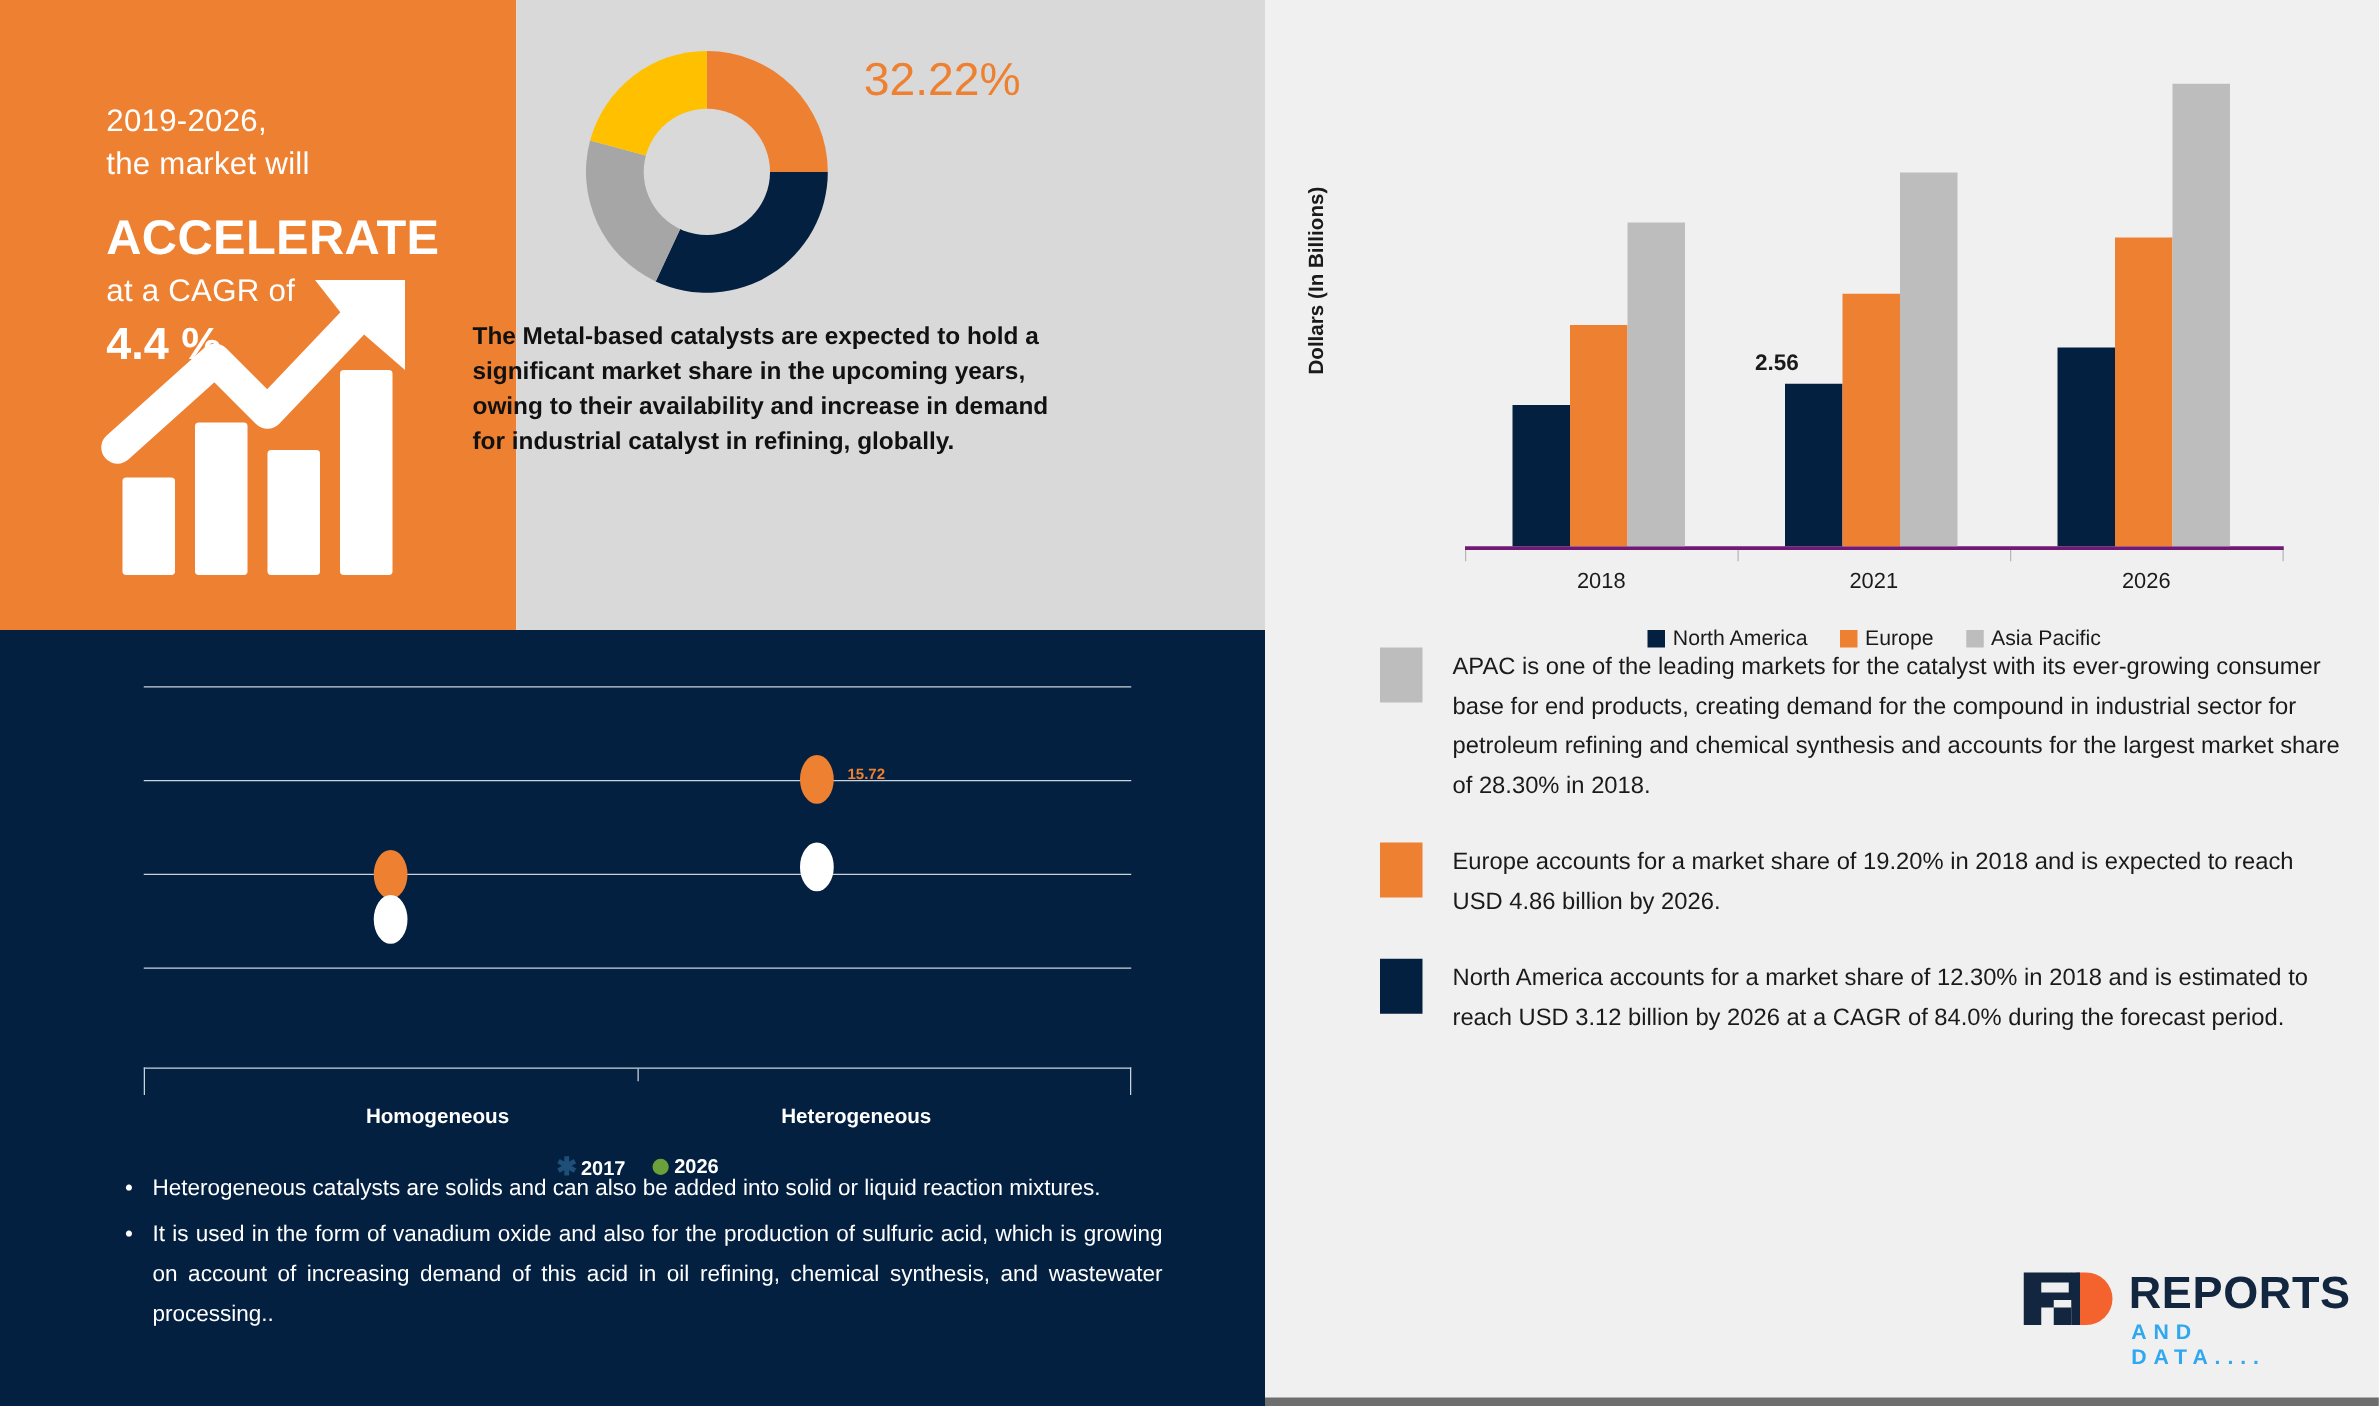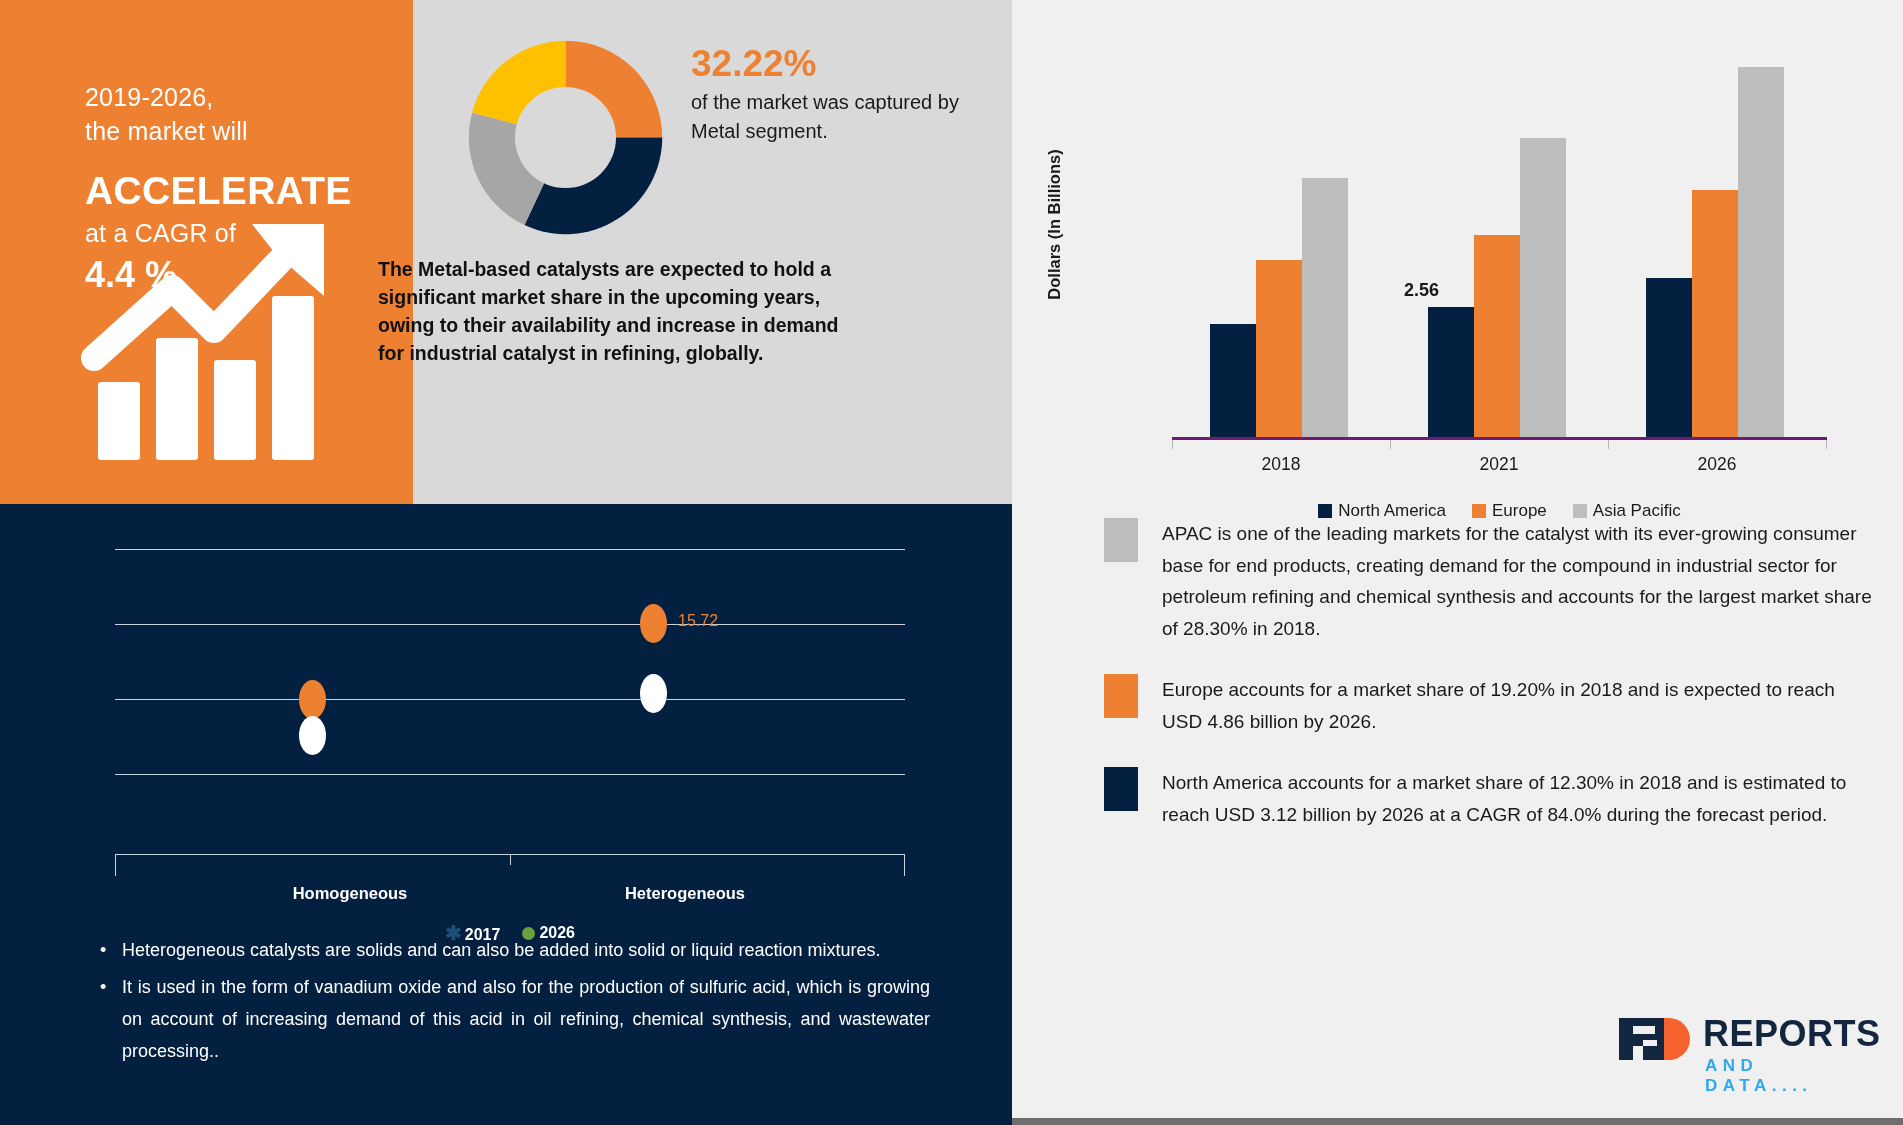--- a/index.html
+++ b/index.html
@@ -25,42 +25,42 @@
   .cagr-line-lg { font-size:36px; line-height:46px; font-weight:700; margin-top:2px;}
   #growth-icon { position:absolute; left:80px; top:210px; width:260px; height:260px; }
 
   
   #donut-panel {
     position:absolute; left:413px; top:0; width:599px; height:504px;
     background:#d9d9d9;
   }
   #donut-chart { position:absolute; left:45px; top:30px; width:215px; height:215px; }
   #donut-callout { position:absolute; left:278px; top:40px; width:300px; }
-  #donut-pct { font-size:37px; font-weight:700; color:#ee8031; line-height:48px; }
+  #donut-pct { font-size:37px; font-weight:400; color:#ee8031; line-height:48px; }
   #donut-pct-desc { font-size:20px; color:#1a1a1a; line-height:29px; }
   #donut-note {
     position:absolute; left:-35px; top:255px; width:480px;
     font-size:19.5px; font-weight:700; color:#111111; line-height:28px;
   }
 
   
   #navy-panel {
     position:absolute; left:0; top:504px; width:1012px; height:621px;
     background:#042040; color:#ffffff;
   }
   #dotplot { position:absolute; left:115px; top:45px; width:790px; height:310px; }
   .dp-grid { position:absolute; left:0; width:790px; height:1px; background:#c9d3dd; }
   #dp-axis { position:absolute; left:0; top:305px; width:790px; height:22px;
              border-left:1px solid #c9d3dd; border-right:1px solid #c9d3dd;
              border-top:1px solid #c9d3dd; }
   #dp-axis-mid { position:absolute; left:50%; top:0; width:1px; height:10px; background:#c9d3dd; }
   .dp-dot { position:absolute; width:27px; height:39px; border-radius:50%; }
   .dp-dot.orange { background:#ee8031; }
   .dp-dot.white  { background:#ffffff; }
-  .dp-value { position:absolute; font-size:16px; font-weight:400; color:#ee8031; }
+  .dp-value { position:absolute; font-size:12px; font-weight:700; color:#ee8031; }
   .dp-cat-label { position:absolute; top:335px; font-size:16.5px; font-weight:700; color:#ffffff; text-align:center; }
   #dp-legend { position:absolute; left:0; top:372px; width:790px; text-align:center;
                font-size:16px; font-weight:700; color:#ffffff; }
   #dp-legend span.k { display:inline-block; vertical-align:middle; }
   .legend-star { color:#1d4f78; font-size:20px; margin-right:3px; }
   .legend-green-dot { width:13px; height:13px; border-radius:50%; background:#6ba13a;
                       display:inline-block; margin:0 4px 0 22px; vertical-align:middle; }
 
   #navy-bullets { position:absolute; left:100px; top:430px; width:830px; }
   .nb-row { display:flex; margin-bottom:5px; }
@@ -146,21 +146,20 @@
       <path d="M100 100 L190 100 A90 90 0 0 1 61.9 181.5 Z" fill="#042040"></path>
 
       <path d="M100 100 L61.9 181.5 A90 90 0 0 1 13.1 76.7 Z" fill="#a6a6a6"></path>
 
       <path d="M100 100 L13.1 76.7 A90 90 0 0 1 100 10 Z" fill="#ffc000"></path>
       <circle cx="100" cy="100" r="47" fill="#d9d9d9"></circle>
     </svg>
 
     <div id="donut-callout">
       <div id="donut-pct">32.22%</div>
-      <div id="donut-pct-desc"> of the market was captured by Metal segment.</div>
     </div>
 
     <div id="donut-note">The Metal-based catalysts are expected to hold a significant market share in the upcoming  years, owing to their availability and increase in demand for industrial catalyst in refining, globally.</div>
   </div>
 
   <div id="navy-panel">
 
     <div id="dotplot">
       <div class="dp-grid" style="top:0px;"></div>
       <div class="dp-grid" style="top:75px;"></div>

